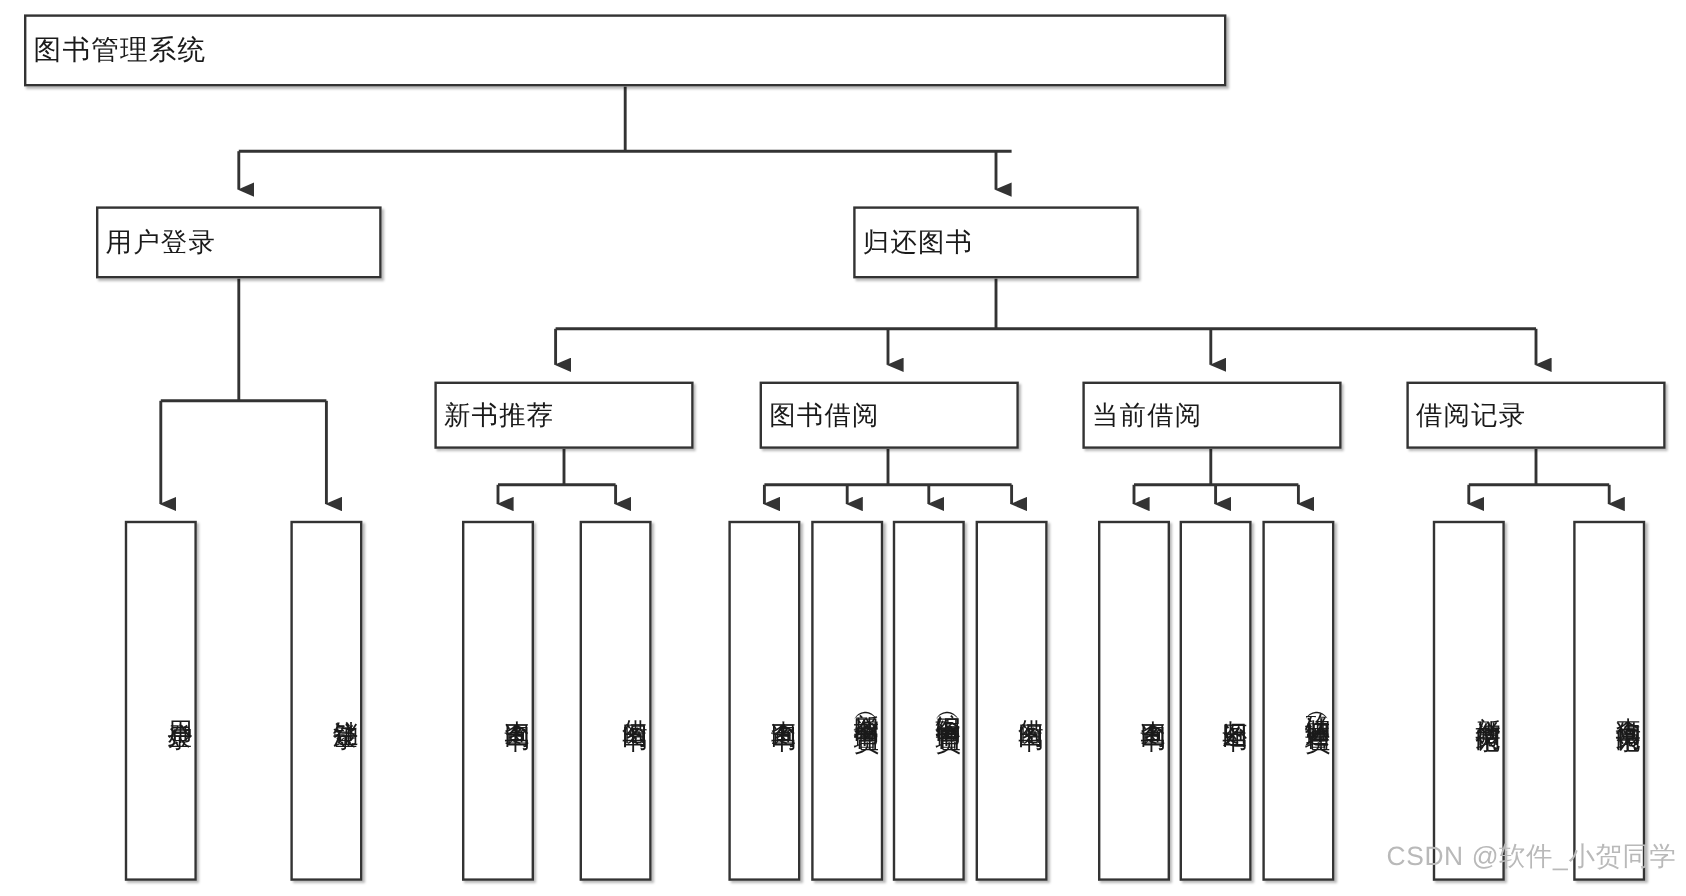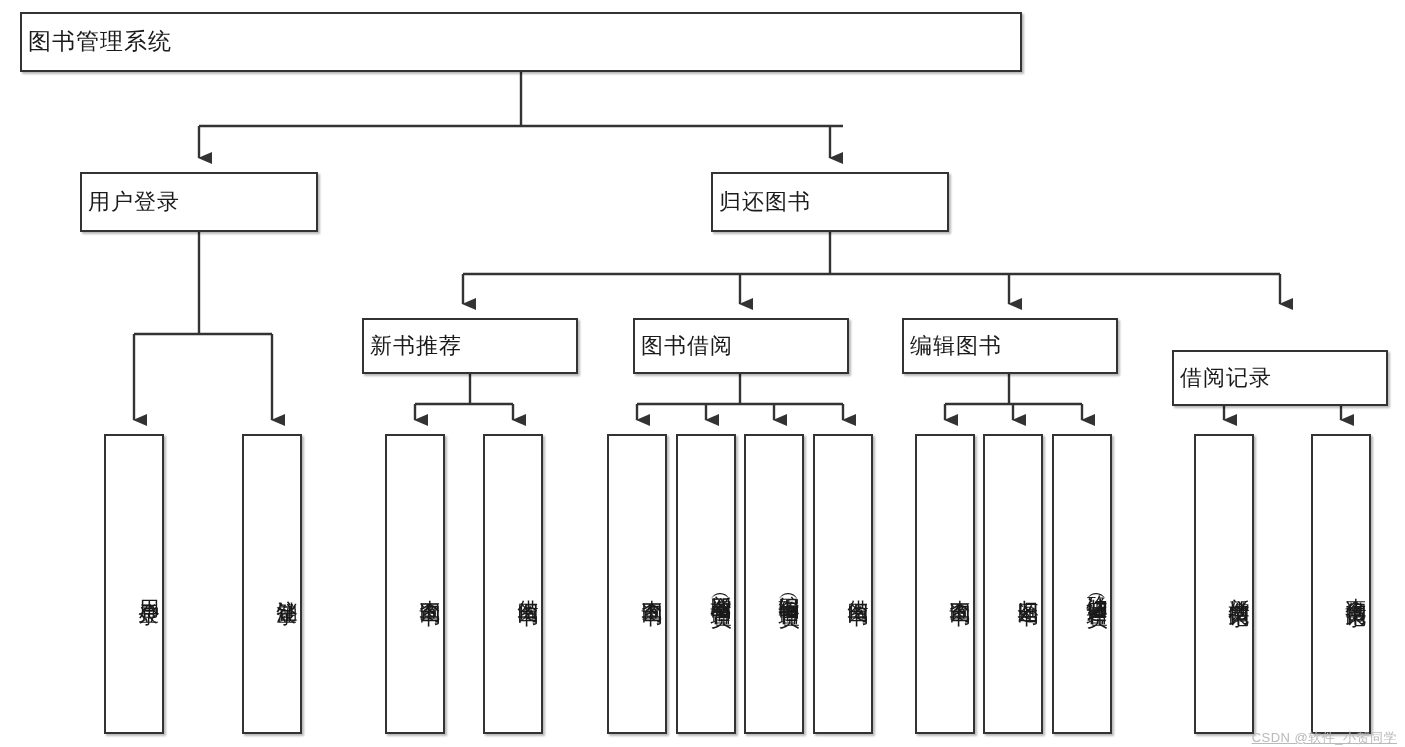--- a/index.html
+++ b/index.html
@@ -54,27 +54,26 @@
     justify-content: center;
     font-size: 21px;
     line-height: 1.25;
     letter-spacing: 2px;
     padding: 14px 0 8px 0;
     white-space: nowrap;
   }
   .watermark {
     position: absolute;
     right: 8px;
-    bottom: 0;
-    font-size: 13px;
+    bottom: 18px;
+    font-size: 22px;
     color: #b9b9b9;
     letter-spacing: 0.5px;
     z-index: 5;
     white-space: nowrap;
-    text-decoration: underline;
   }
 </style>
 </head>
 <body>
 
 <div id="canvas">
 
   <svg id="edges" viewBox="0 0 1405 747" width="1405" height="747" xmlns="http://www.w3.org/2000/svg">
     <defs>
       <marker id="arrow" viewBox="0 0 12 14" refX="6" refY="13" markerWidth="12" markerHeight="14" orient="auto-start-reverse" markerUnits="userSpaceOnUse">
@@ -136,23 +135,23 @@
     <span>归还图书</span>
   </div>
 
   <div class="node horiz" style="left:362px; top:318px; width:216px; height:56px;">
     <span>新书推荐</span>
   </div>
   <div class="node horiz" style="left:633px; top:318px; width:216px; height:56px;">
     <span>图书借阅</span>
   </div>
   <div class="node horiz" style="left:902px; top:318px; width:216px; height:56px;">
-    <span>编辑图书</span>
+    <span>当前借阅</span>
   </div>
-  <div class="node horiz" style="left:1172px; top:318px; width:216px; height:56px;margin-top:32px;">
+  <div class="node horiz" style="left:1172px; top:318px; width:216px; height:56px;">
     <span>借阅记录</span>
   </div>
 
   <div class="node vert" style="left:104px; top:434px; width:60px; height:300px;">
     <span>用户登录</span>
   </div>
   <div class="node vert" style="left:242px; top:434px; width:60px; height:300px;">
     <span>注销登录</span>
   </div>
 

